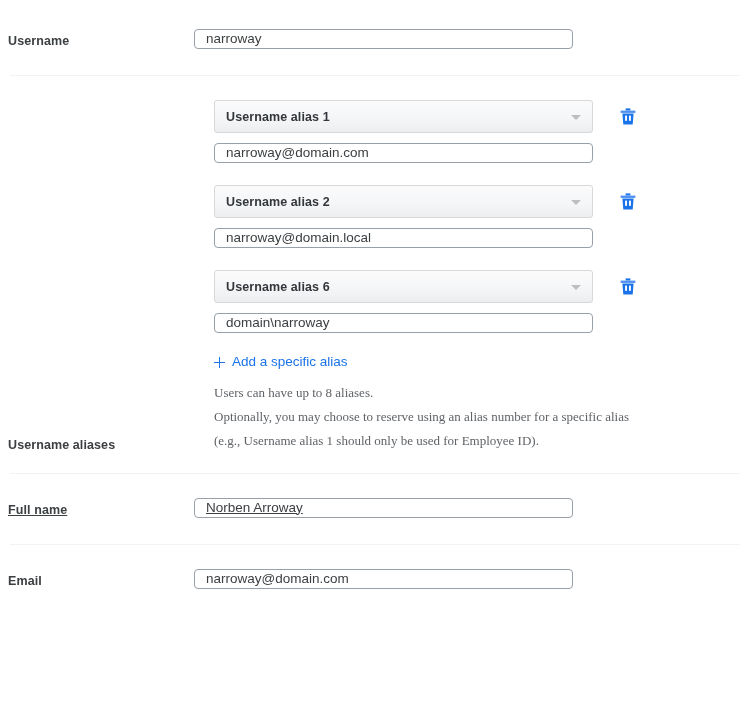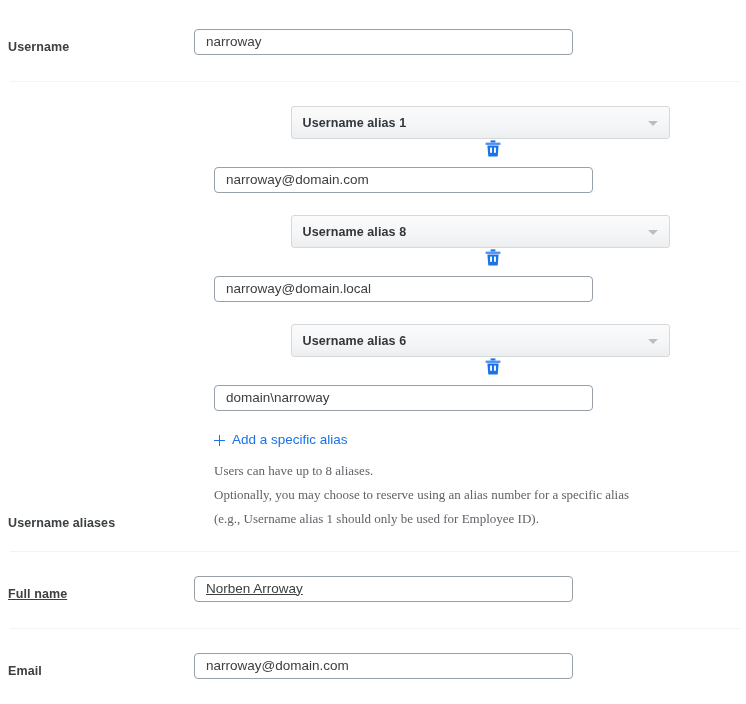--- a/index.html
+++ b/index.html
@@ -46,21 +46,21 @@
   .divider {
     height: 1px;
     background: #f1f3f4;
     margin: 0 6px 0 10px;
   }
 
   
   .text-input {
     display: block;
     width: 379px;
-    height: 26px;
+    height: 20px;
     padding: 0 11px;
     font-family: "Liberation Sans", sans-serif;
     font-size: 13.5px;
     color: #3c4043;
     background: #ffffff;
     border: 1px solid #98a0aa;
     border-radius: 4px;
     outline: none;
     line-height: 36px;
   }
@@ -98,21 +98,20 @@
     border-right: 5px solid transparent;
     border-top: 5px solid #bcbfc2;
     pointer-events: none;
   }
 
   
   .alias-block { }
   .alias-head {
     display: flex;
     align-items: center;
-    flex-direction: column;
   }
   .trash-btn {
     width: 18px;
     height: 18px;
     margin-left: 26px;
     display: flex;
     align-items: center;
     justify-content: center;
     cursor: pointer;
     background: none;
@@ -196,21 +195,21 @@
           </button>
         </div>
         <input class="text-input" type="text" style="margin-top: 10px;" value="narroway@domain.com">
       </div>
 
       
       <div class="alias-block" style="margin-bottom:22px;">
         <div class="alias-head">
           <div class="select-wrap">
             <div class="select-box">
-              <span>Username alias 8</span>
+              <span>Username alias 2</span>
             </div>
             <span class="select-arrow"></span>
           </div>
           <button class="trash-btn">
             <svg width="16" height="17" viewBox="0 0 16 17">
               <rect x="5.6" y="0.4" width="4.8" height="2.1" fill="#1a73e8"></rect>
               <rect x="0.6" y="2.6" width="14.8" height="2.3" fill="#4d90f0"></rect>
               <path d="M2.4 5.4 h11.2 l-0.85 10.6 a0.6 0.6 0 0 1 -0.6 0.55 H3.85 a0.6 0.6 0 0 1 -0.6 -0.55 Z" fill="#1a73e8"></path>
               <rect x="5.1" y="7.6" width="1.9" height="5.2" fill="#ffffff"></rect>
               <rect x="9.0" y="7.6" width="1.9" height="5.2" fill="#ffffff"></rect>

